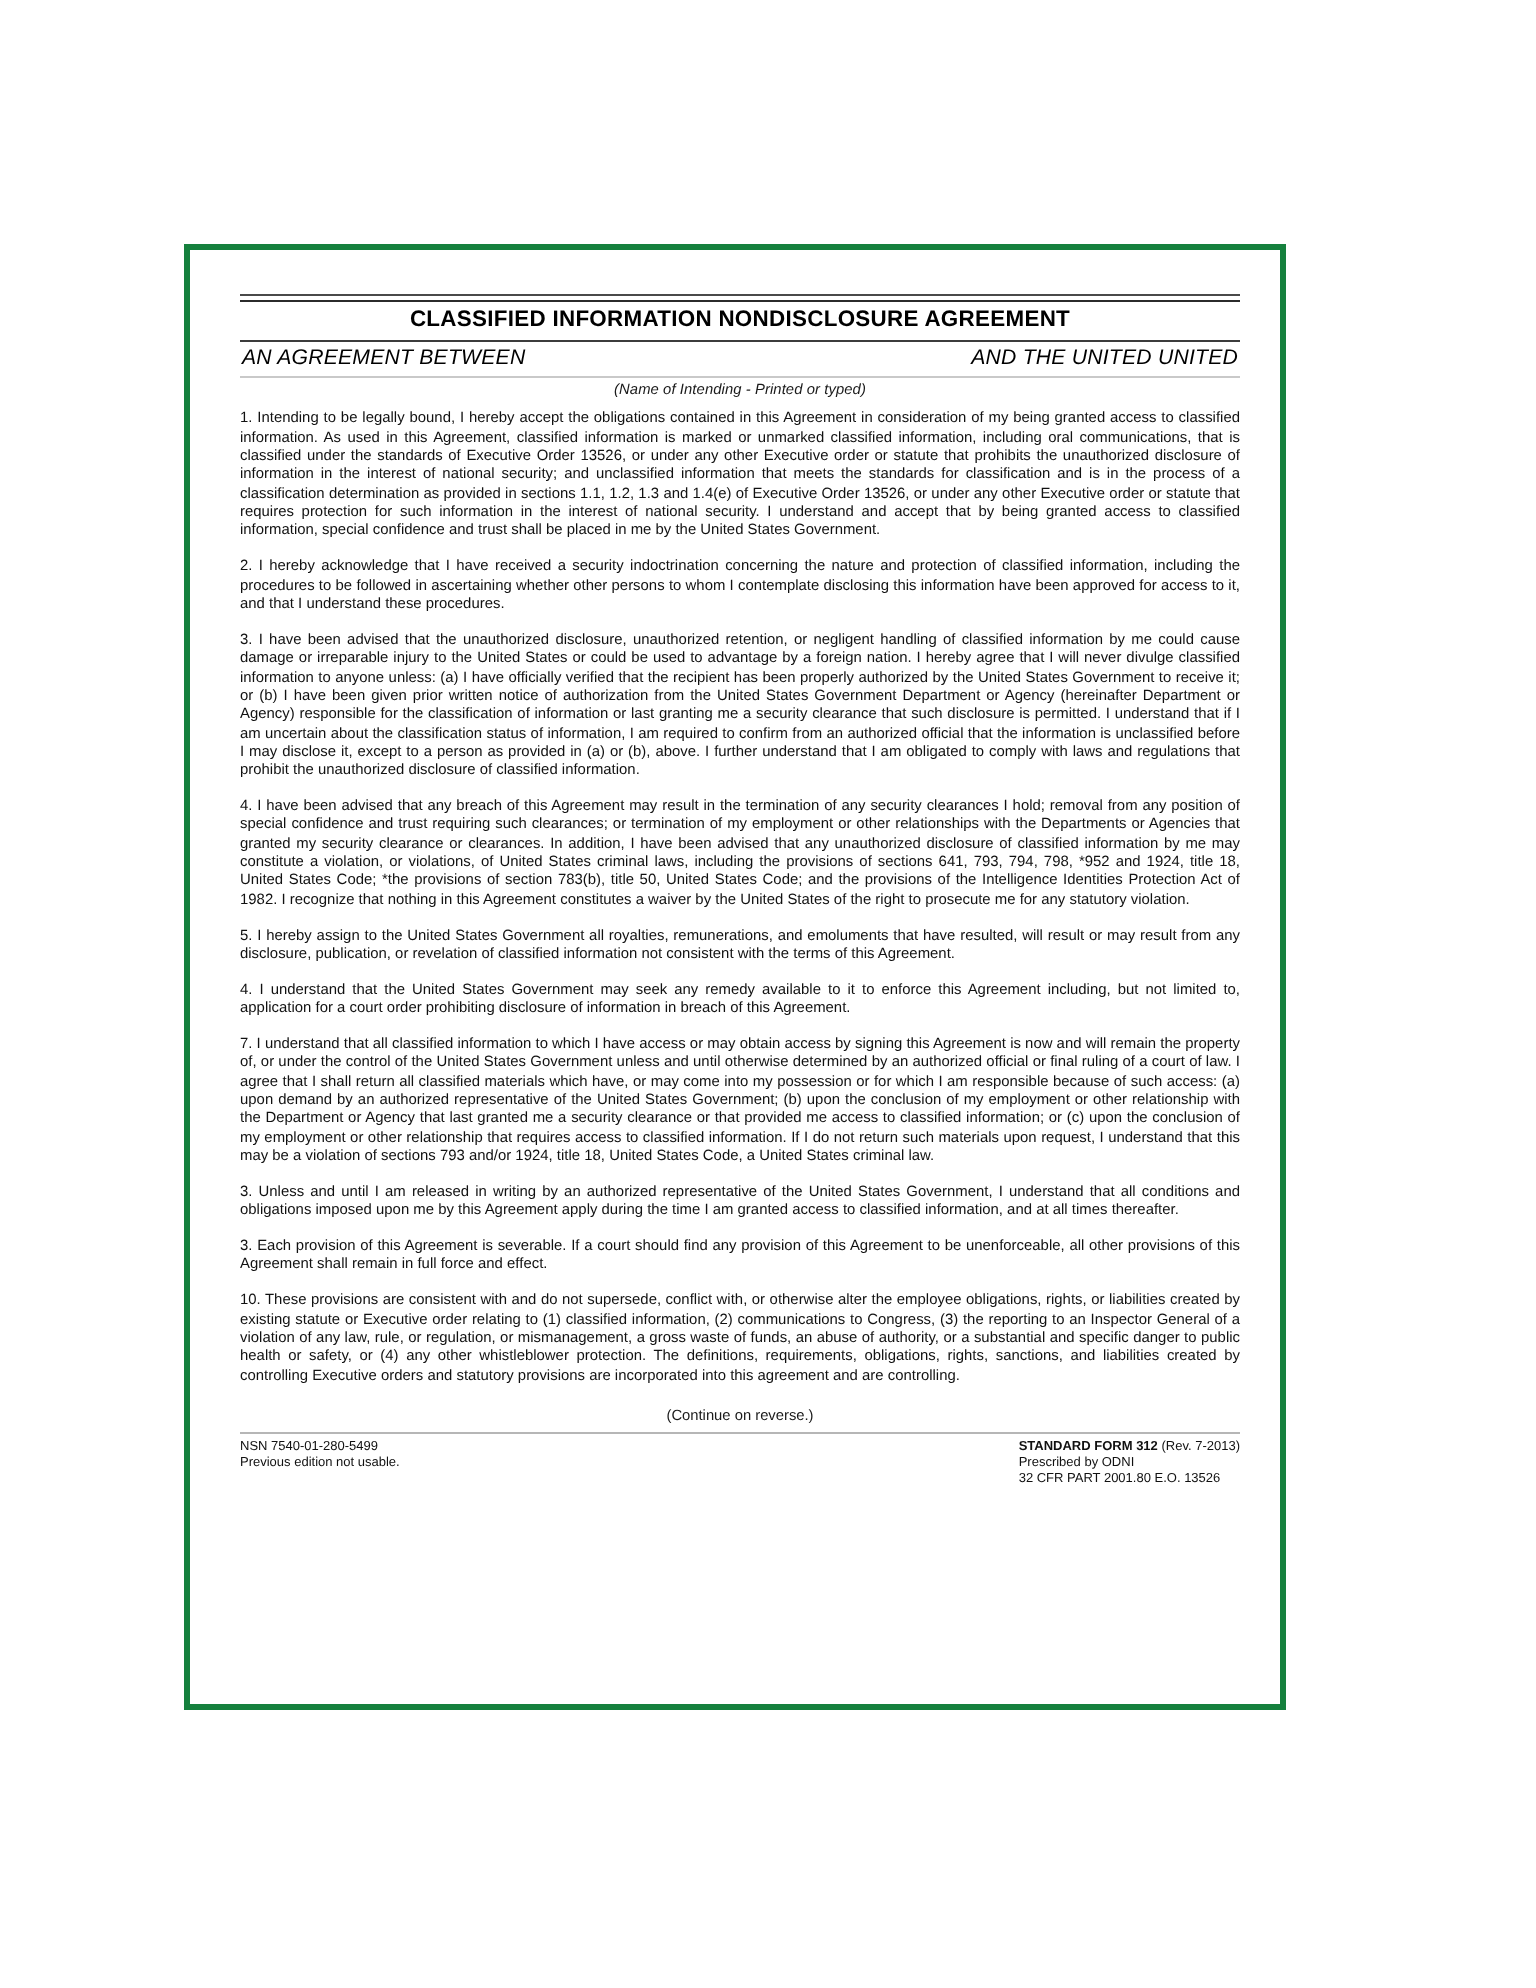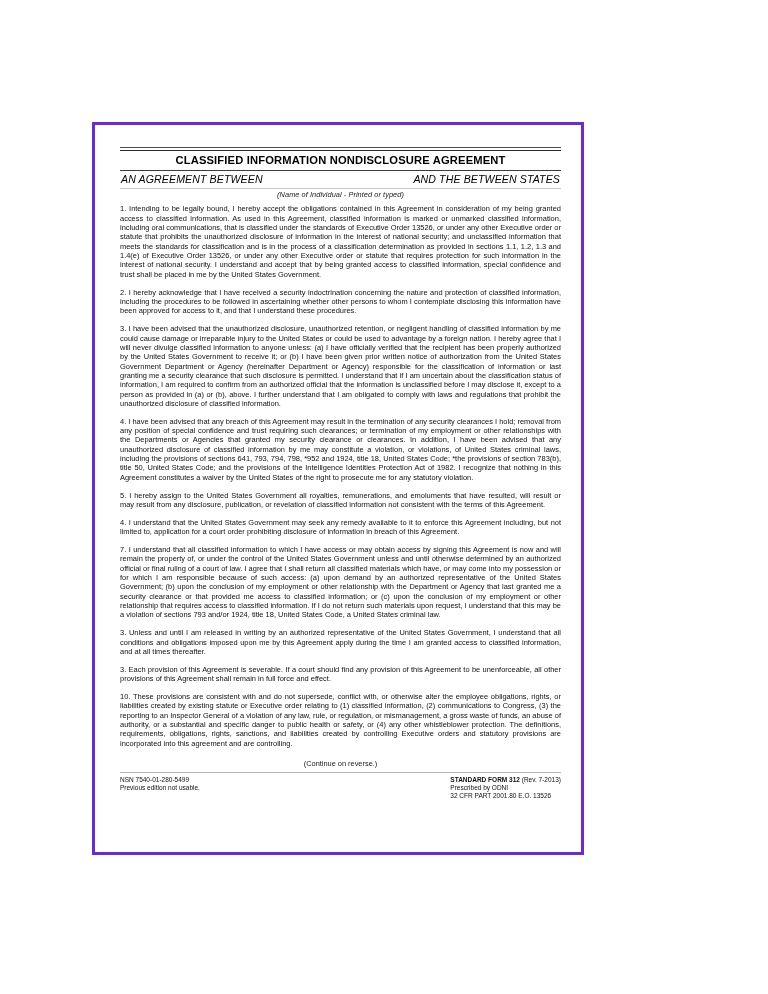--- a/index.html
+++ b/index.html
@@ -14,24 +14,24 @@
     font-family: "Liberation Sans", sans-serif;
     color: #000000;
     overflow: hidden;
   }
 
   
   #page-sheet {
     position: absolute;
     left: 92px;
     top: 122px;
-    width: 492px;
+    width: 551px;
     height: 733px;
     background: #ffffff;
-    border: 3px solid #6d28d9;
+    border: 3px solid #15803d;
     box-sizing: border-box;
   }
 
   #page-inner {
     position: absolute;
     left: 25px;
     top: 22px;
     right: 20px;
     bottom: 10px;
   }
@@ -125,24 +125,24 @@
 
 <div id="page-sheet">
   <div id="page-inner">
 
     <div class="rule-double"></div>
     <div id="form-title">CLASSIFIED INFORMATION NONDISCLOSURE AGREEMENT</div>
     <div class="rule-single"></div>
 
     <div id="agreement-line">
       <span>AN AGREEMENT BETWEEN</span>
-      <span>AND THE BETWEEN STATES</span>
+      <span>AND THE UNITED UNITED</span>
     </div>
     <div class="rule-faint"></div>
-    <div id="name-caption">(Name of Individual - Printed or typed)</div>
+    <div id="name-caption">(Name of Intending - Printed or typed)</div>
 
     <div id="body-text">
       <p class="para">1. Intending to be legally bound, I hereby accept the obligations contained in this Agreement in consideration of my being granted access to classified information. As used in this Agreement, classified information is marked or unmarked classified information, including oral communications, that is classified under the standards of Executive Order 13526, or under any other Executive order or statute that prohibits the unauthorized disclosure of information in the interest of national security; and unclassified information that meets the standards for classification and is in the process of a classification determination as provided in sections 1.1, 1.2, 1.3 and 1.4(e) of Executive Order 13526, or under any other Executive order or statute that requires protection for such information in the interest of national security. I understand and accept that by being granted access to classified information, special confidence and trust shall be placed in me by the United States Government.</p>
       <p class="para">2. I hereby acknowledge that I have received a security indoctrination concerning the nature and protection of classified information, including the procedures to be followed in ascertaining whether other persons to whom I contemplate disclosing this information have been approved for access to it, and that I understand these procedures.</p>
       <p class="para">3. I have been advised that the unauthorized disclosure, unauthorized retention, or negligent handling of classified information by me could cause damage or irreparable injury to the United States or could be used to advantage by a foreign nation. I hereby agree that I will never divulge classified information to anyone unless: (a) I have officially verified that the recipient has been properly authorized by the United States Government to receive it; or (b) I have been given prior written notice of authorization from the United States Government Department or Agency (hereinafter Department or Agency) responsible for the classification of information or last granting me a security clearance that such disclosure is permitted. I understand that if I am uncertain about the classification status of information, I am required to confirm from an authorized official that the information is unclassified before I may disclose it, except to a person as provided in (a) or (b), above. I further understand that I am obligated to comply with laws and regulations that prohibit the unauthorized disclosure of classified information.</p>
       <p class="para">4. I have been advised that any breach of this Agreement may result in the termination of any security clearances I hold; removal from any position of special confidence and trust requiring such clearances; or termination of my employment or other relationships with the Departments or Agencies that granted my security clearance or clearances. In addition, I have been advised that any unauthorized disclosure of classified information by me may constitute a violation, or violations, of United States criminal laws, including the provisions of sections 641, 793, 794, 798, *952 and 1924, title 18, United States Code; *the provisions of section 783(b), title 50, United States Code; and the provisions of the Intelligence Identities Protection Act of 1982. I recognize that nothing in this Agreement constitutes a waiver by the United States of the right to prosecute me for any statutory violation.</p>
       <p class="para">5. I hereby assign to the United States Government all royalties, remunerations, and emoluments that have resulted, will result or may result from any disclosure, publication, or revelation of classified information not consistent with the terms of this Agreement.</p>
       <p class="para">4. I understand that the United States Government may seek any remedy available to it to enforce this Agreement including, but not limited to, application for a court order prohibiting disclosure of information in breach of this Agreement.</p>
       <p class="para">7. I understand that all classified information to which I have access or may obtain access by signing this Agreement is now and will remain the property of, or under the control of the United States Government unless and until otherwise determined by an authorized official or final ruling of a court of law. I agree that I shall return all classified materials which have, or may come into my possession or for which I am responsible because of such access: (a) upon demand by an authorized representative of the United States Government; (b) upon the conclusion of my employment or other relationship with the Department or Agency that last granted me a security clearance or that provided me access to classified information; or (c) upon the conclusion of my employment or other relationship that requires access to classified information. If I do not return such materials upon request, I understand that this may be a violation of sections 793 and/or 1924, title 18, United States Code, a United States criminal law.</p>
       <p class="para">3. Unless and until I am released in writing by an authorized representative of the United States Government, I understand that all conditions and obligations imposed upon me by this Agreement apply during the time I am granted access to classified information, and at all times thereafter.</p>

